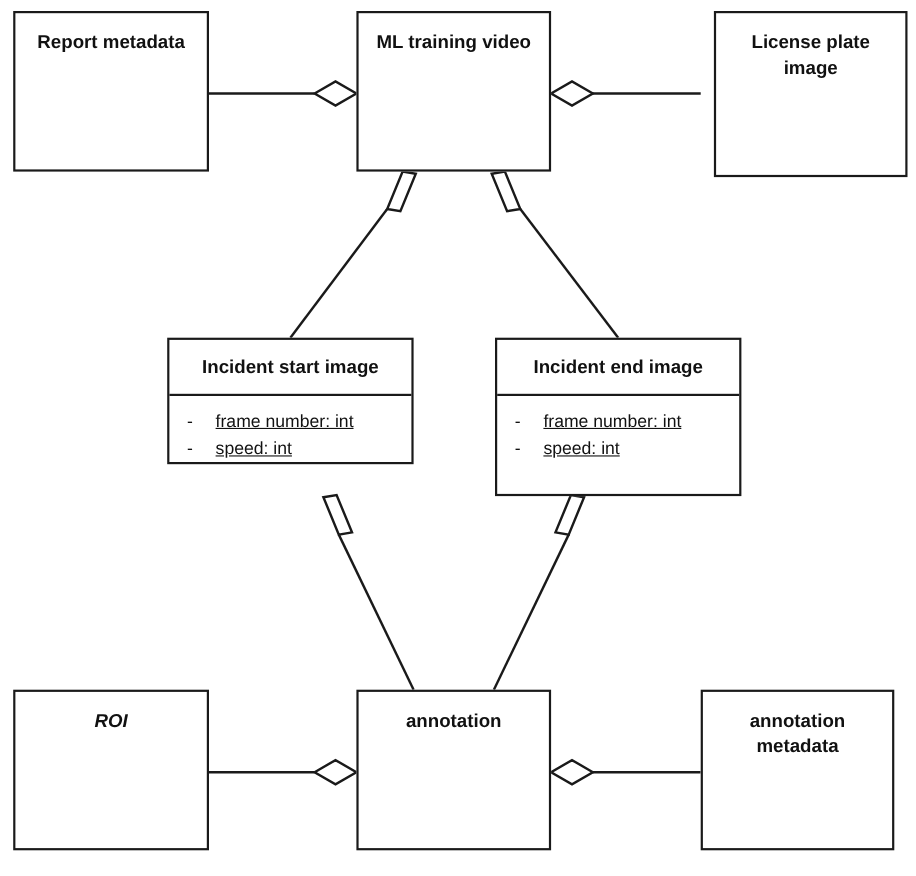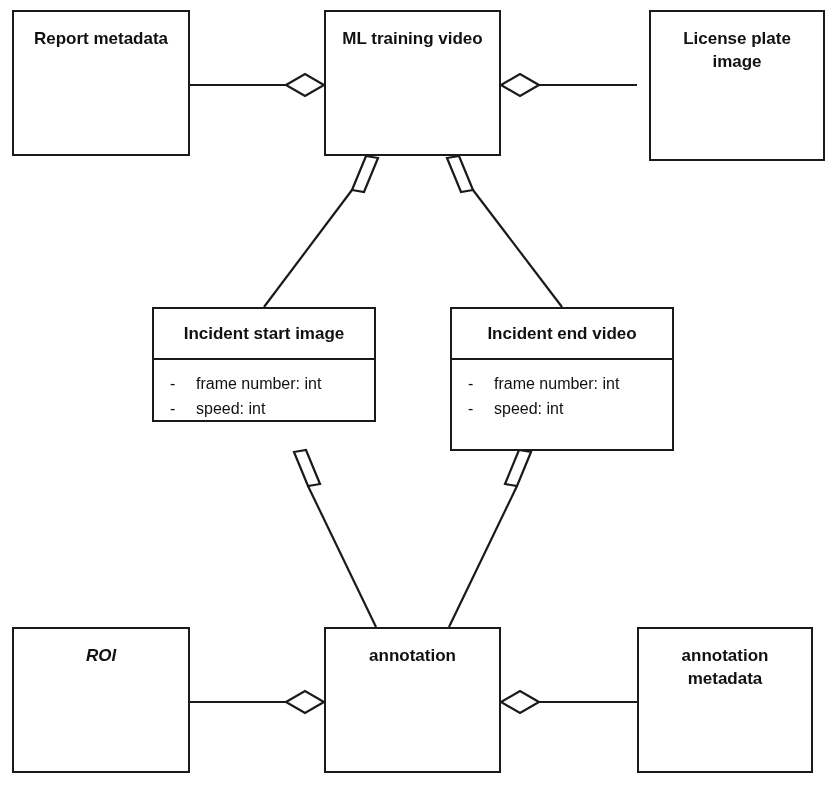--- a/index.html
+++ b/index.html
@@ -60,20 +60,21 @@
     line-height: 1.55;
   }
   .uml-attr-vis {
     width: 34px;
     flex: 0 0 34px;
     padding-left: 8px;
     box-sizing: border-box;
   }
   .uml-attr-text {
     white-space: nowrap;
+    text-decoration: underline;
   }
 </style>
 </head>
 <body>
 
 <div id="diagram-canvas">
 
   <svg id="edge-layer" viewBox="0 0 833 796">
     <g fill="none" stroke="#1a1a1a" stroke-width="2.2" stroke-linejoin="miter" stroke-linecap="butt">
 
@@ -141,21 +142,21 @@
         <span class="uml-attr-text">frame number: int</span>
       </div>
       <div class="uml-attr-row">
         <span class="uml-attr-vis">-</span>
         <span class="uml-attr-text">speed: int</span>
       </div>
     </div>
   </div>
 
   <div class="uml-class compartmented" style="left:450px; top:307px; width:224px; height:144px;">
-    <div class="uml-title">Incident end video</div>
+    <div class="uml-title">Incident end image</div>
     <div class="uml-attrs">
       <div class="uml-attr-row">
         <span class="uml-attr-vis">-</span>
         <span class="uml-attr-text">frame number: int</span>
       </div>
       <div class="uml-attr-row">
         <span class="uml-attr-vis">-</span>
         <span class="uml-attr-text">speed: int</span>
       </div>
     </div>

